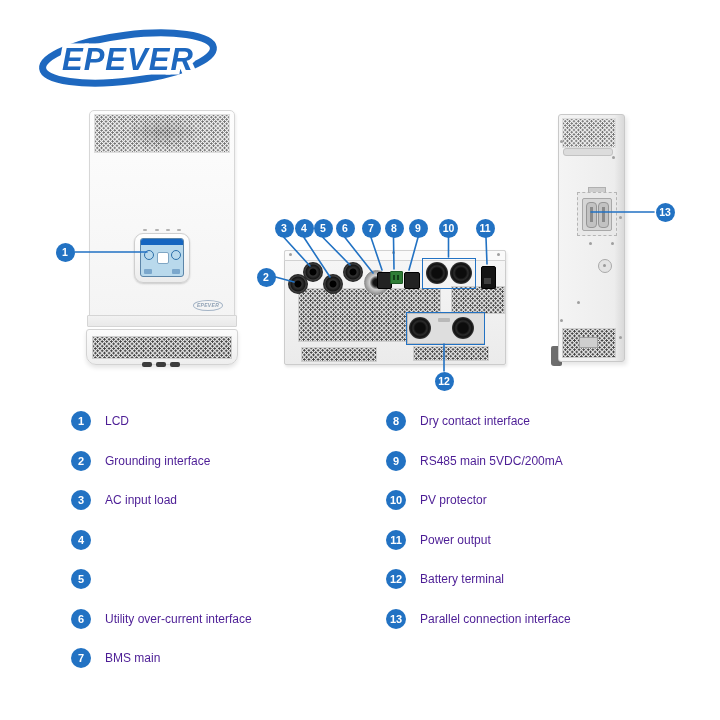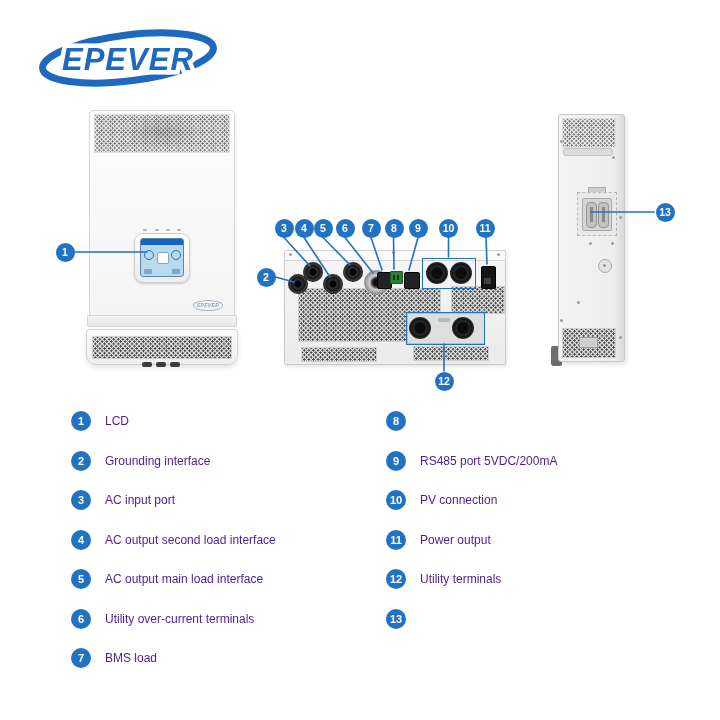--- a/index.html
+++ b/index.html
@@ -245,58 +245,58 @@
     <div class="lrow">
       <span class="badge">1</span>
       <span class="llabel">LCD</span>
     </div>
     <div class="lrow">
       <span class="badge">2</span>
       <span class="llabel">Grounding interface</span>
     </div>
     <div class="lrow">
       <span class="badge">3</span>
-      <span class="llabel">AC input port</span>
+      <span class="llabel">AC input load</span>
     </div>
     <div class="lrow">
       <span class="badge">4</span>
-      <span class="llabel">AC output second load interface</span>
     </div>
     <div class="lrow">
       <span class="badge">5</span>
-      <span class="llabel">AC output main load interface</span>
     </div>
     <div class="lrow">
       <span class="badge">6</span>
-      <span class="llabel">Utility over-current terminals</span>
+      <span class="llabel">Utility over-current interface</span>
     </div>
     <div class="lrow">
       <span class="badge">7</span>
-      <span class="llabel">BMS load</span>
+      <span class="llabel">BMS main</span>
     </div>
   </div>
 
   <div class="legend-col" style="left:386px;top:411px;">
     <div class="lrow">
       <span class="badge">8</span>
+      <span class="llabel">Dry contact interface</span>
     </div>
     <div class="lrow">
       <span class="badge">9</span>
-      <span class="llabel">RS485 port 5VDC/200mA</span>
+      <span class="llabel">RS485 main 5VDC/200mA</span>
     </div>
     <div class="lrow">
       <span class="badge">10</span>
-      <span class="llabel">PV connection</span>
+      <span class="llabel">PV protector</span>
     </div>
     <div class="lrow">
       <span class="badge">11</span>
       <span class="llabel">Power output</span>
     </div>
     <div class="lrow">
       <span class="badge">12</span>
-      <span class="llabel">Utility terminals</span>
+      <span class="llabel">Battery terminal</span>
     </div>
     <div class="lrow">
       <span class="badge">13</span>
+      <span class="llabel">Parallel connection interface</span>
     </div>
   </div>
 
 </div>
 
 </body></html>

